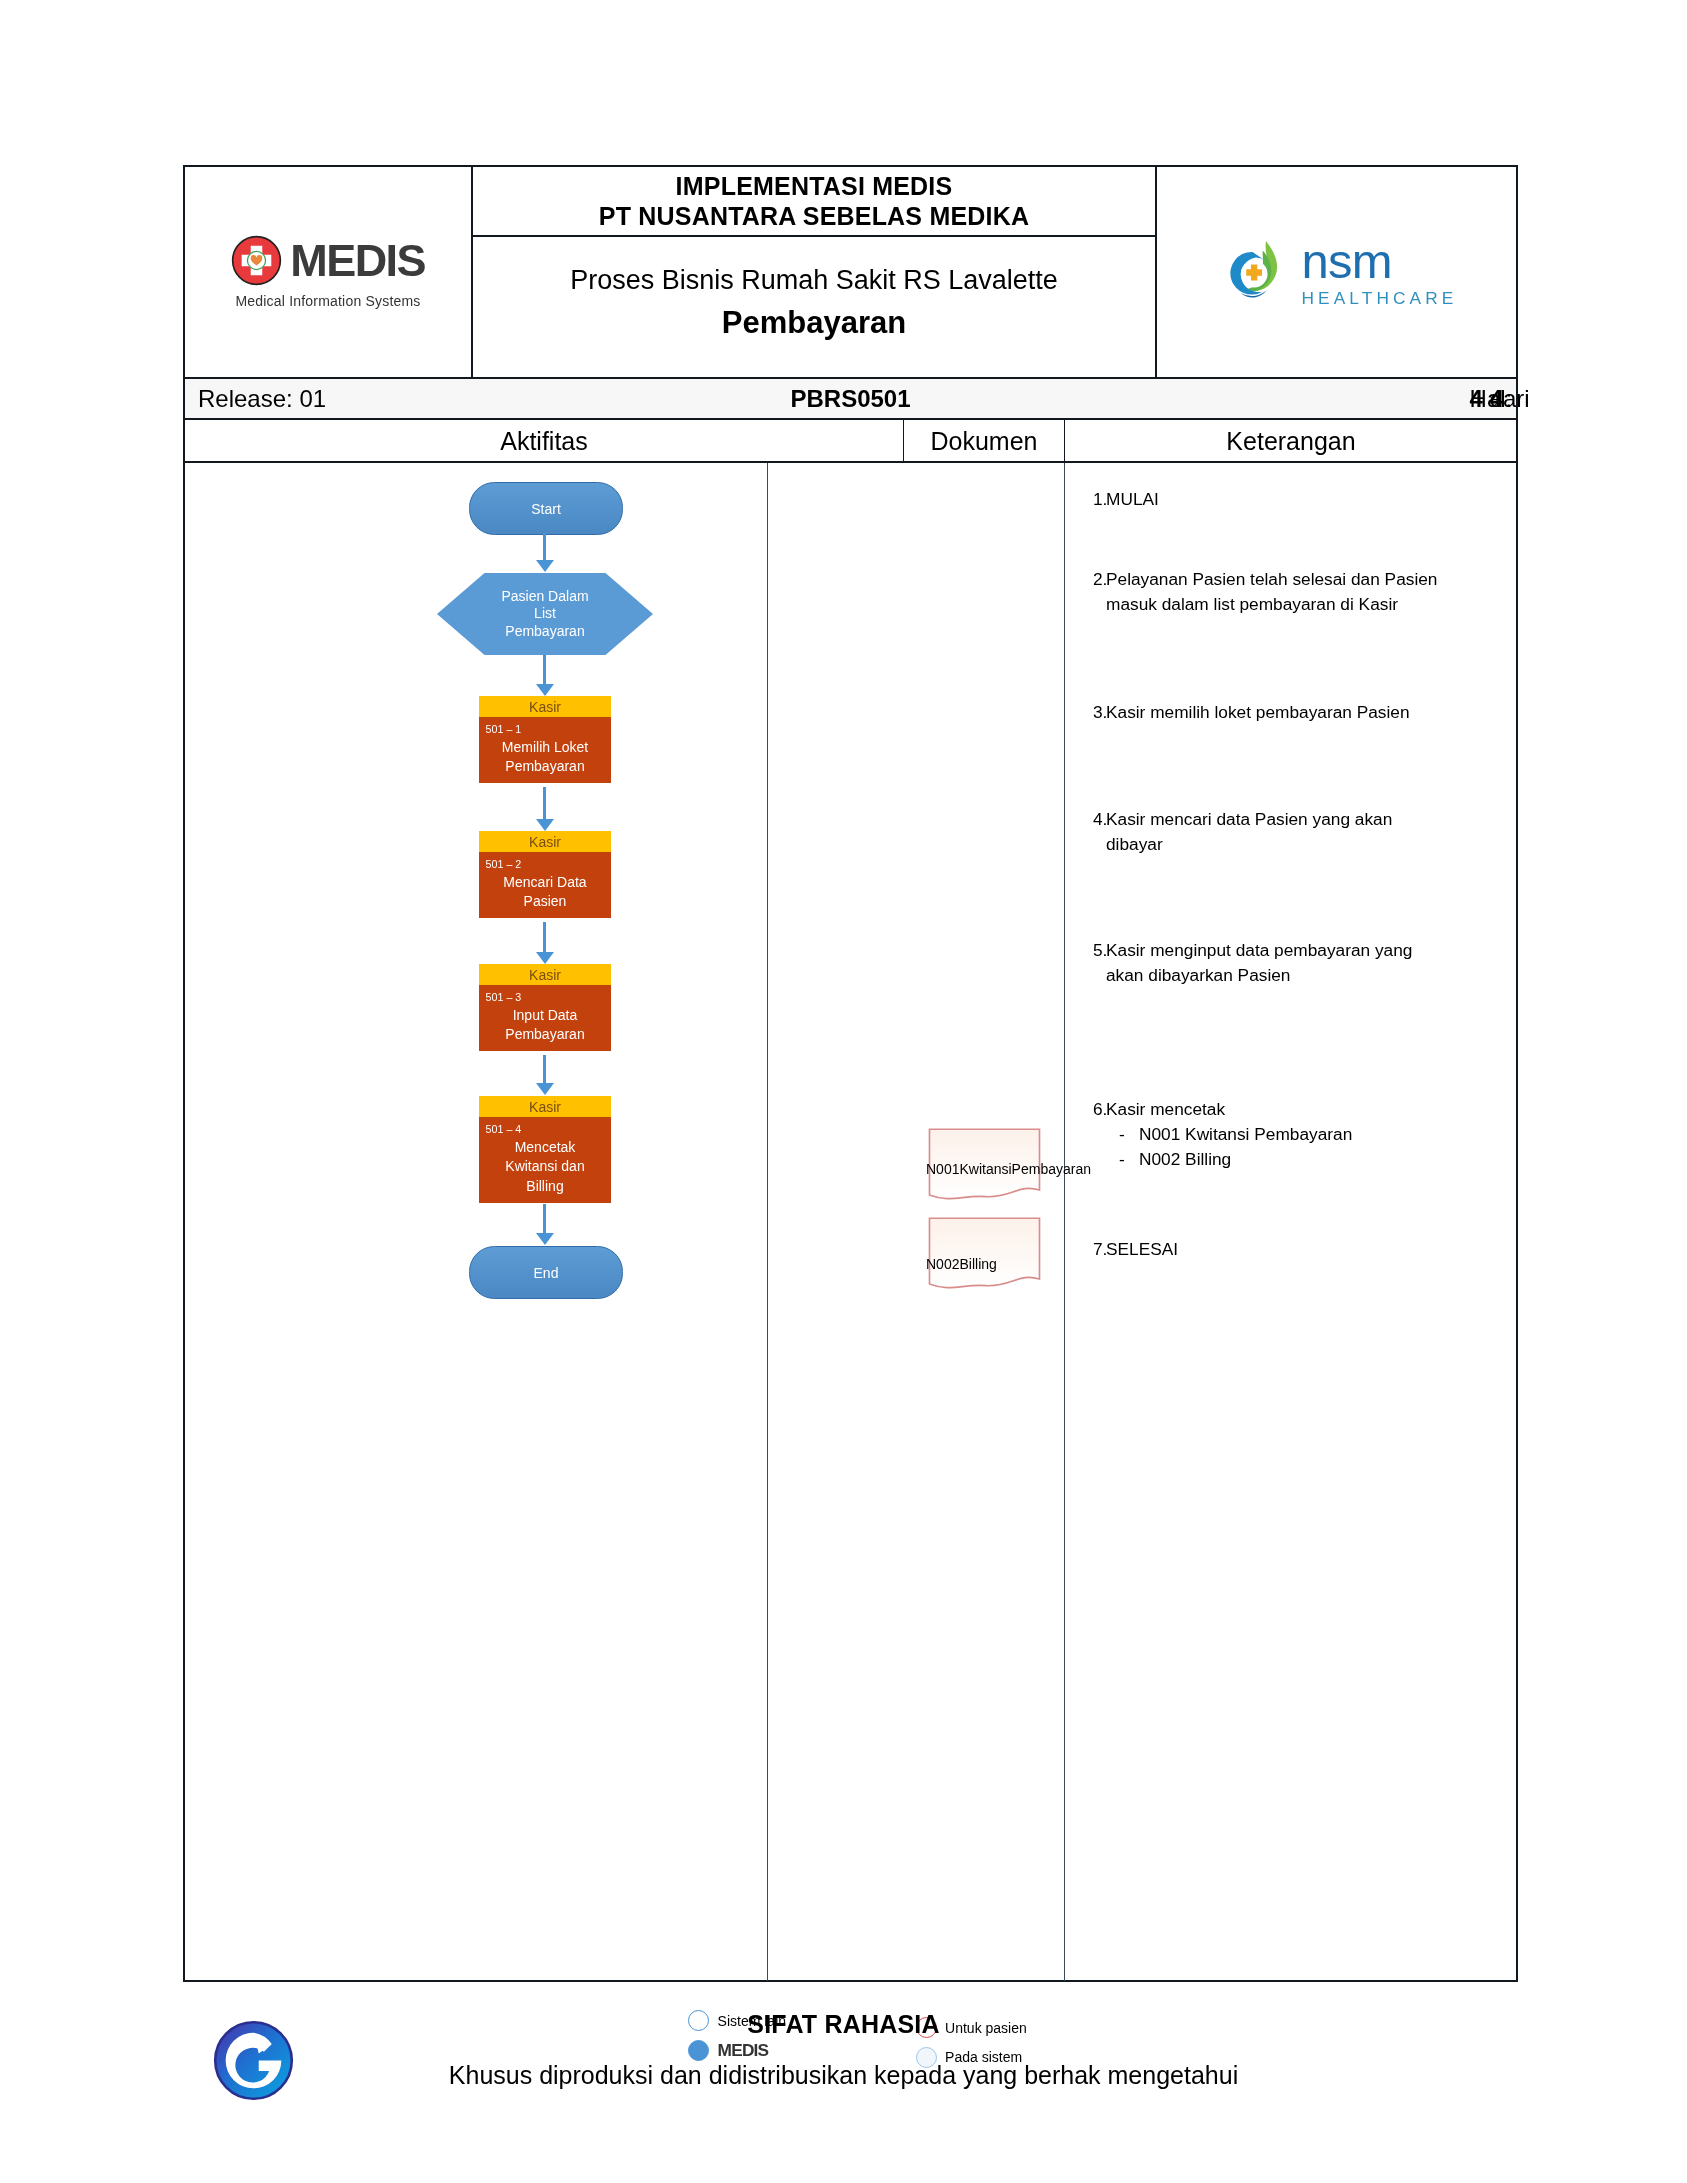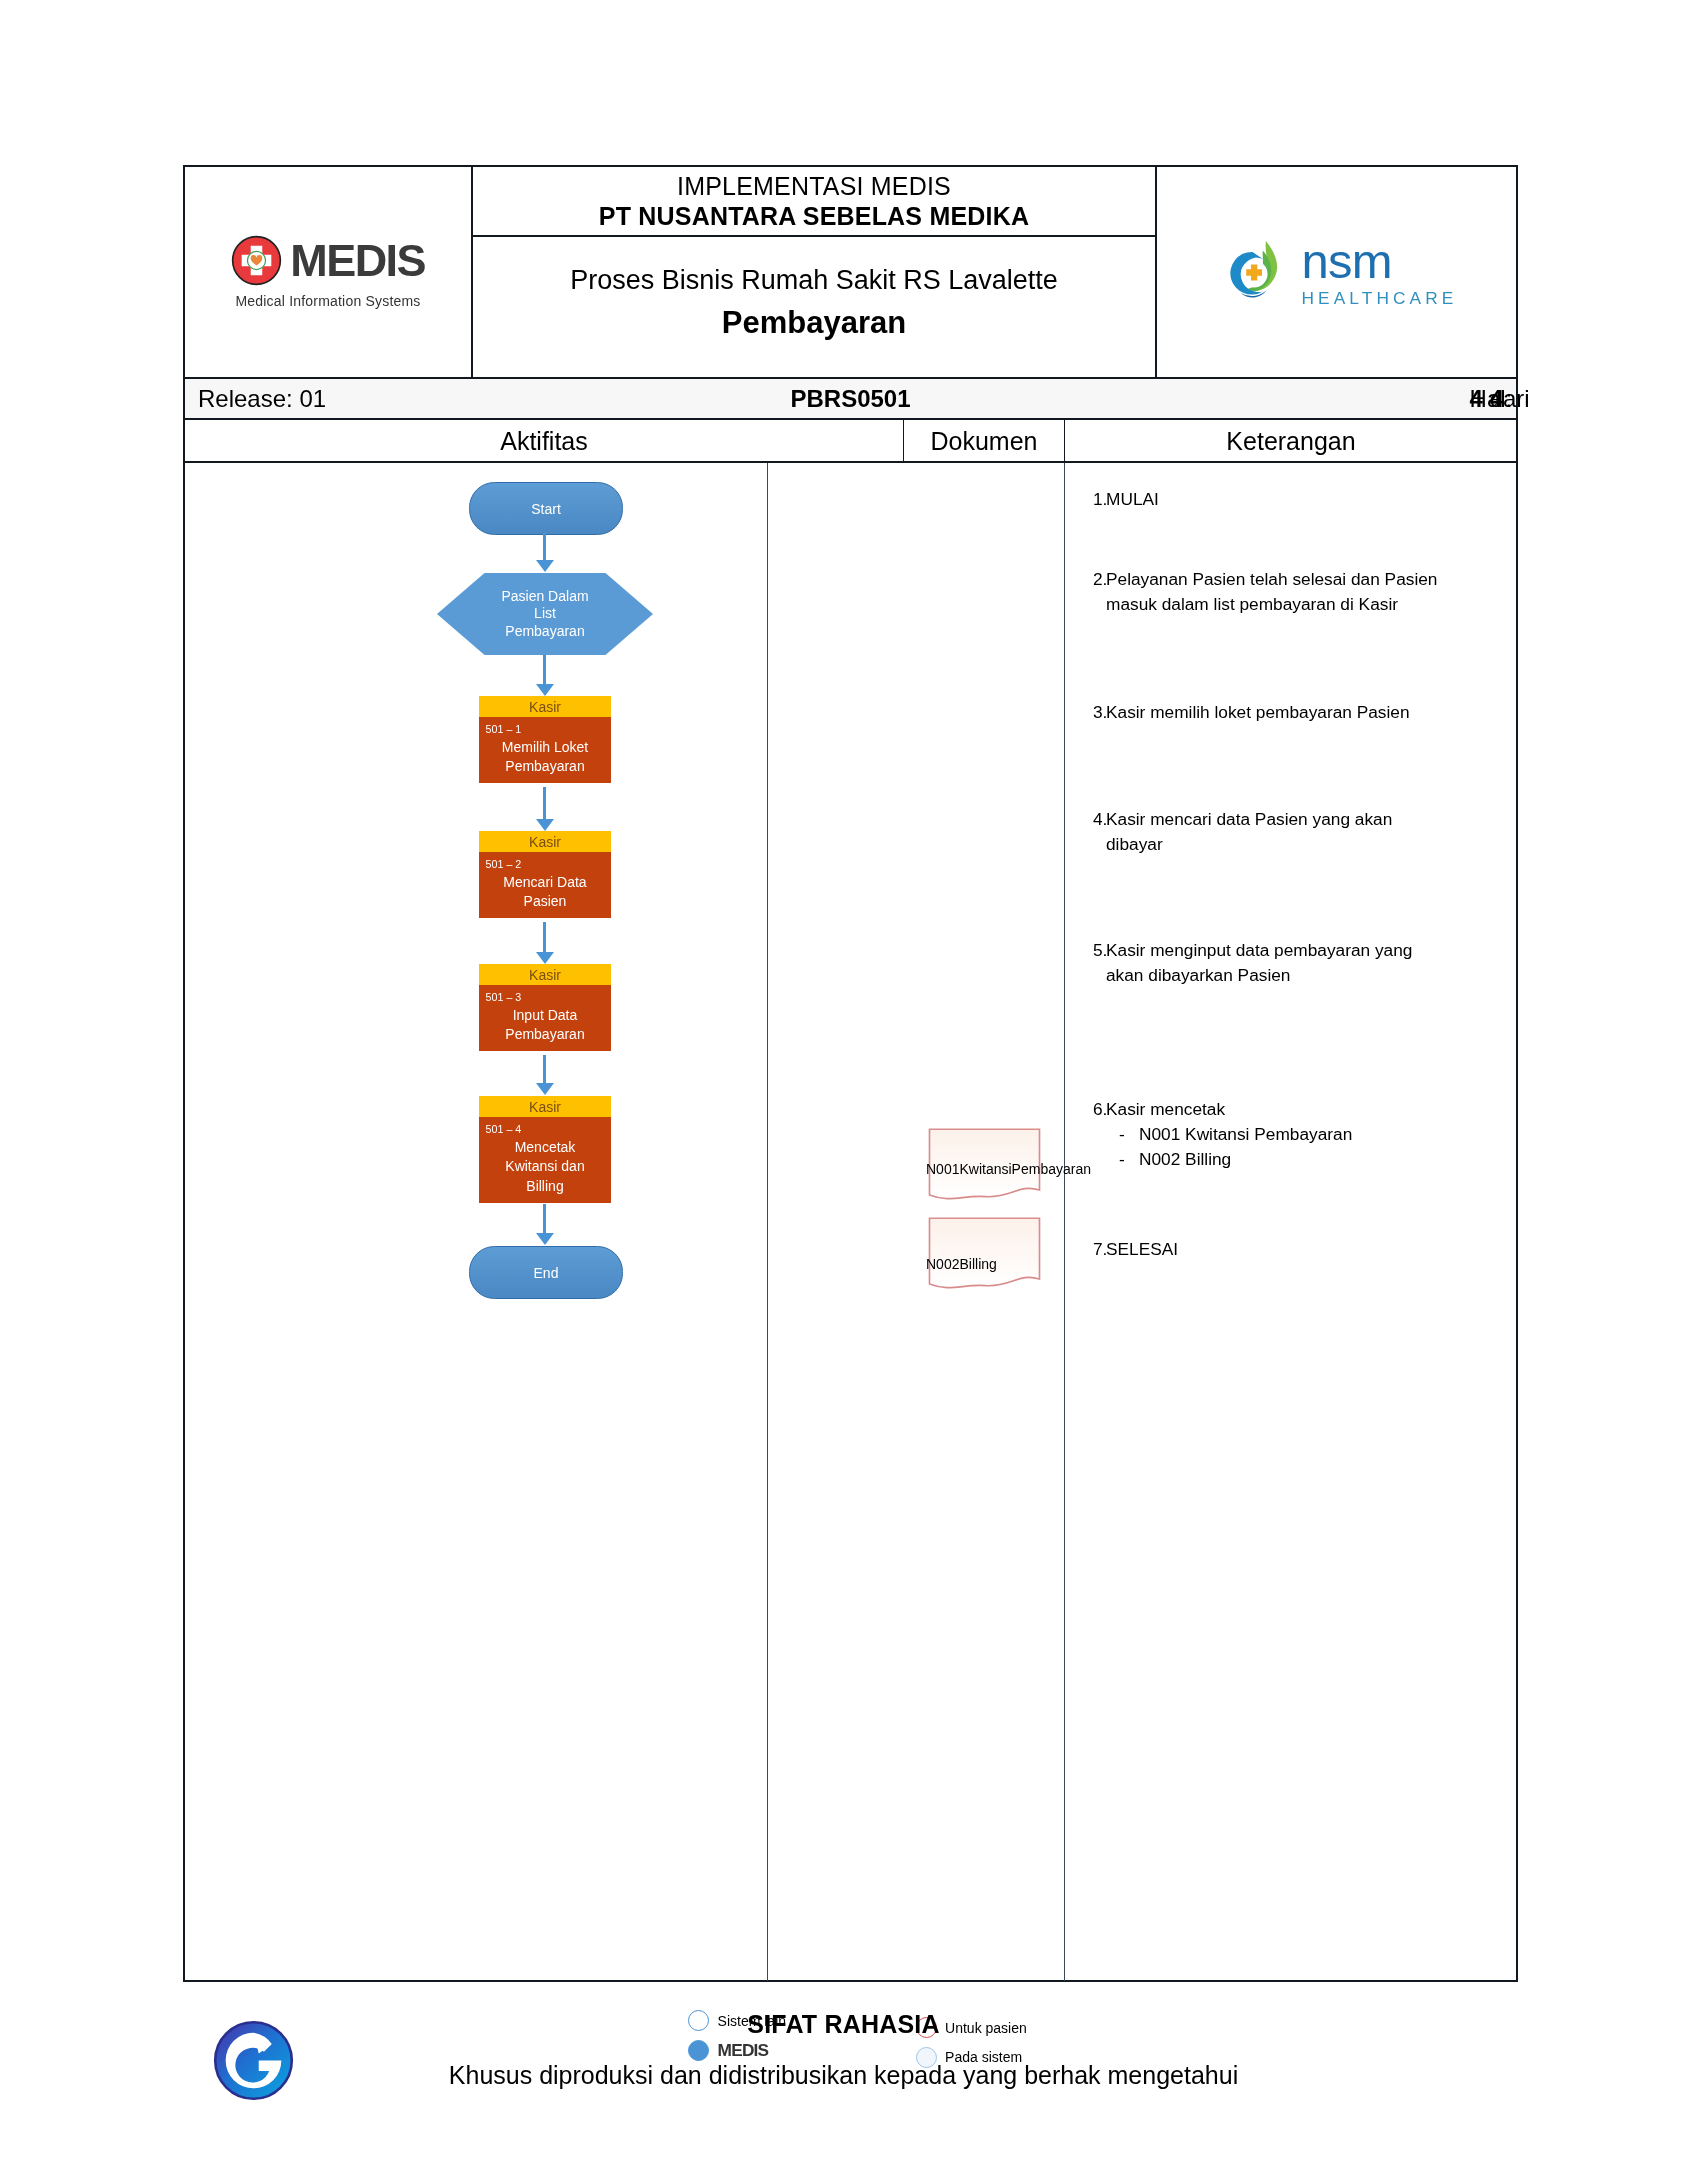--- a/index.html
+++ b/index.html
@@ -30,21 +30,21 @@
   .hdr-mid-top{
     height:70px;border-bottom:2.5px solid #12181f;box-sizing:border-box;
     display:flex;flex-direction:column;align-items:center;justify-content:center;
     padding-top:1.6px;
   }
   .hdr-mid-bot{
     height:156px;box-sizing:border-box;
     display:flex;flex-direction:column;align-items:center;justify-content:center;
     padding-bottom:24px;
   }
-  .t-impl{font-size:25px;font-weight:normal;letter-spacing:0.2px;line-height:1.18;}
+  .t-impl{font-size:25px;font-weight:bold;letter-spacing:0.2px;line-height:1.18;}
   .t-pt{font-size:25px;font-weight:bold;letter-spacing:0.2px;line-height:1.18;}
   .t-proses{font-size:27px;font-weight:400;line-height:1.3;}
   .t-pemb{font-size:31px;font-weight:bold;line-height:1.3;margin-top:5px;}
   .hdr-nsm{
     position:absolute;left:972px;top:0;width:360px;height:210px;
     display:flex;align-items:center;justify-content:center;
   }
 
   
   .rel{

